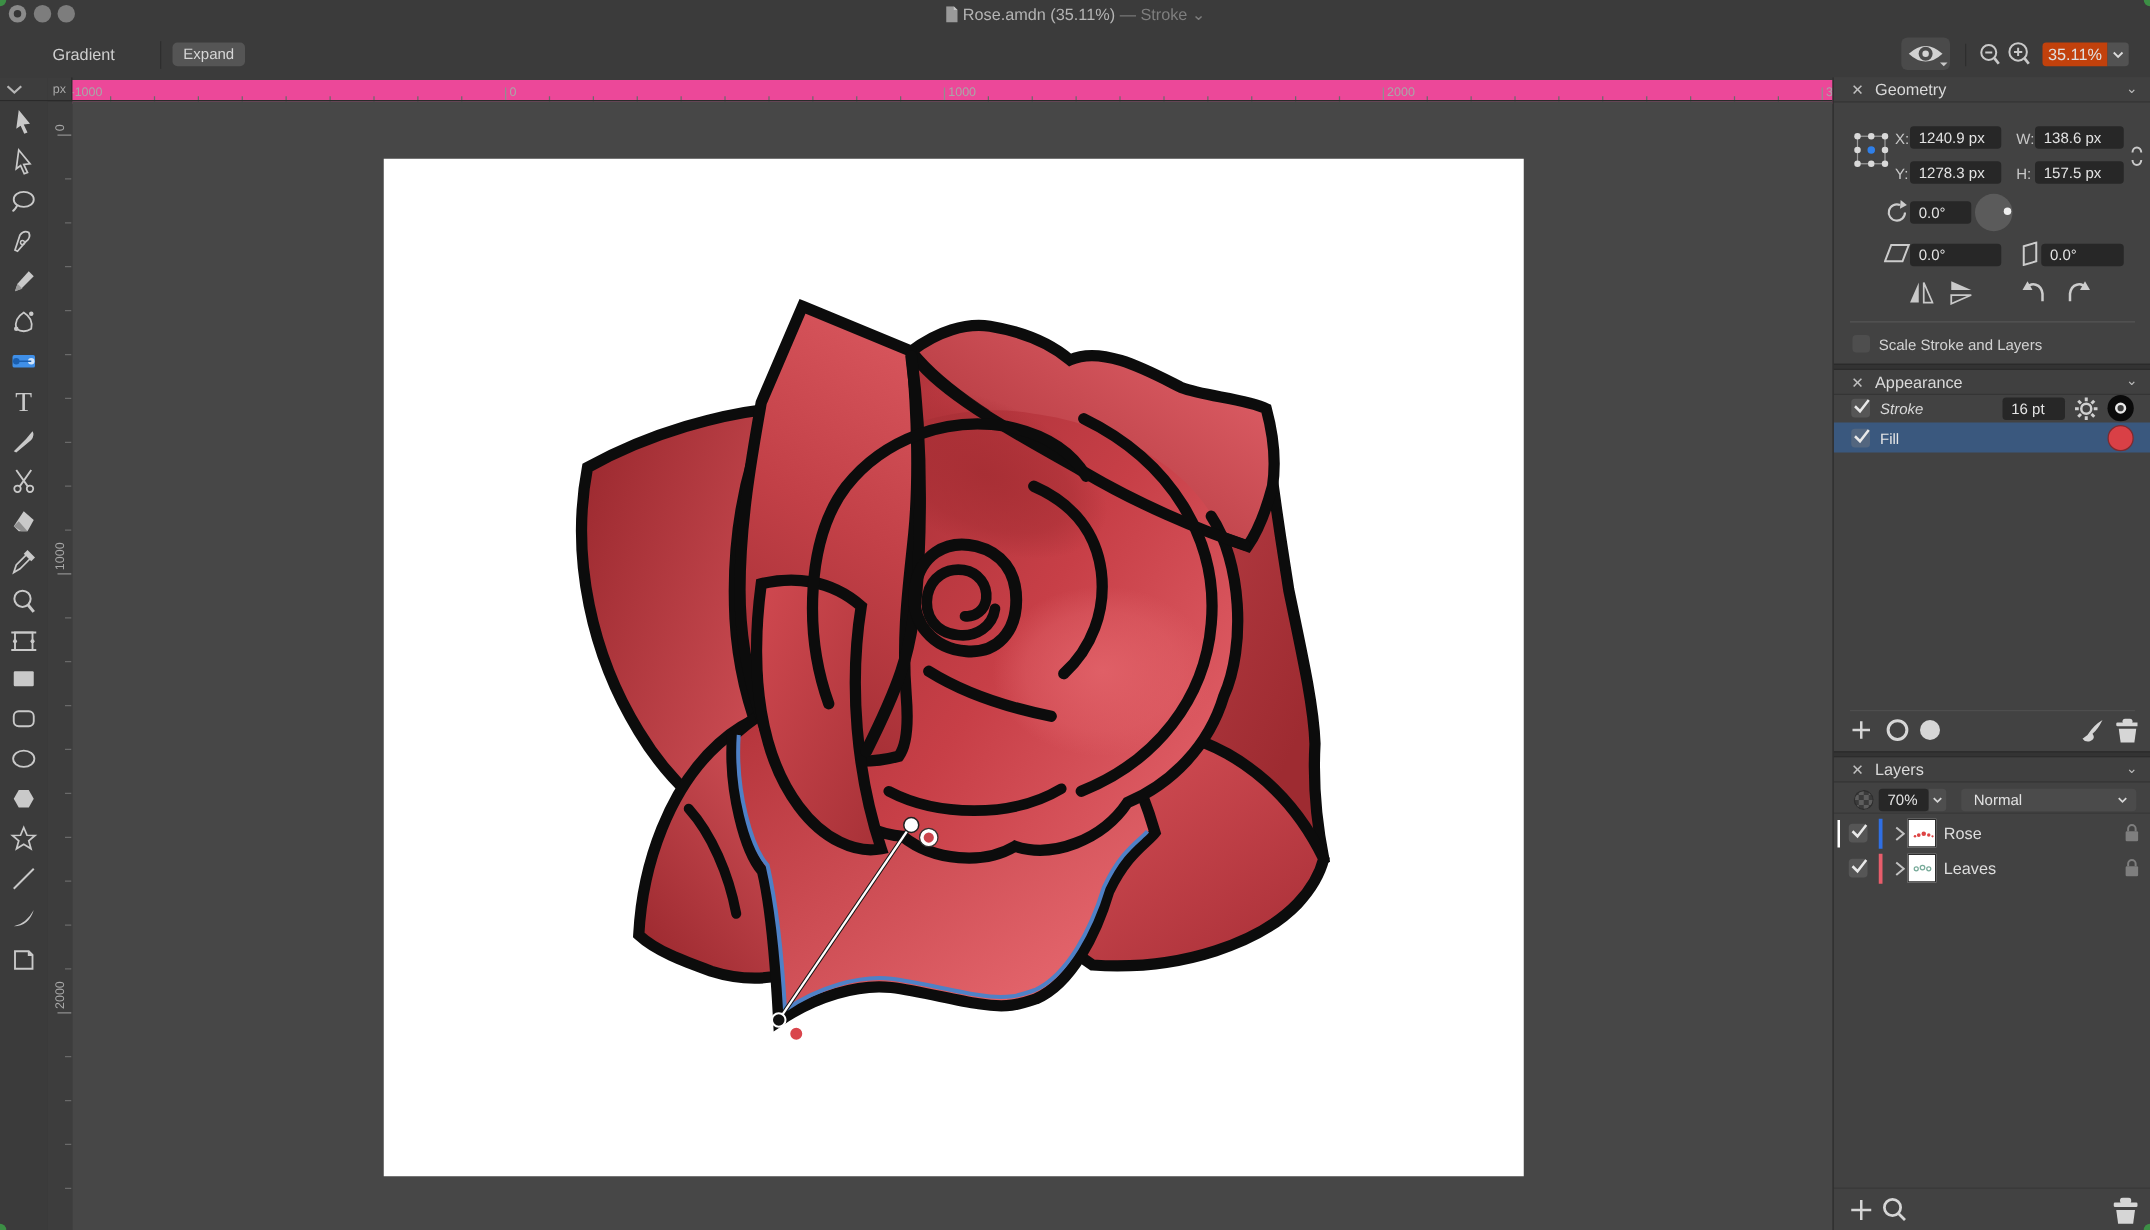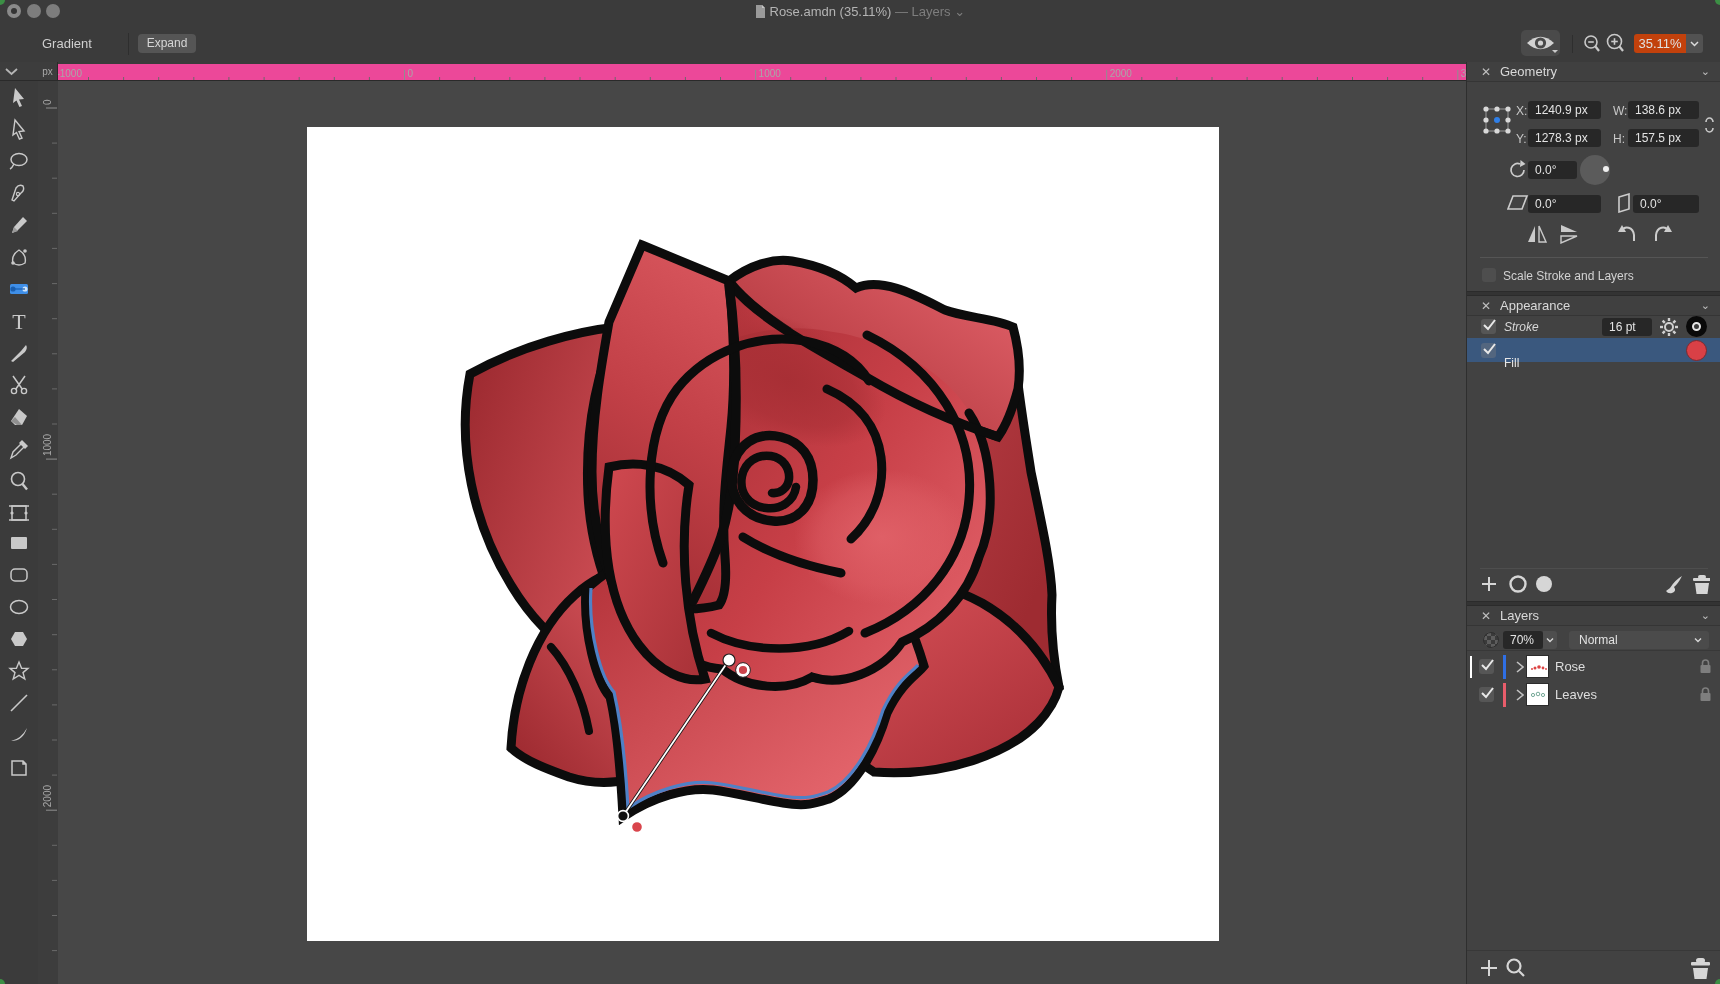--- a/index.html
+++ b/index.html
@@ -28,21 +28,21 @@
 </head>
 <body>
 <div id="titlebar" style="position:absolute;left:0;top:0;width:1720px;height:28px;">
  <div class="tl" style="left:7px;"></div>
  <div class="tl" style="left:27px;background:#7d7d7d;"></div>
  <div class="tl" style="left:46px;background:#7d7d7d;"></div>
  <div style="position:absolute;left:11px;top:8px;width:6px;height:6px;border-radius:50%;background:#353535;"></div>
  <div id="title"><svg width="11" height="13" viewBox="0 0 11 13" style="display:inline-block;vertical-align:-2px;">
         <path d="M1 0 h6 l3 3 v10 h-9 z" fill="#9a9a9a"></path>
         <path d="M7 0 l3 3 h-3 z" fill="#c4c4c4"></path>
-      </svg> Rose.amdn (35.11%) <span class="dim">— Layers ⌄</span></div>
+      </svg> Rose.amdn (35.11%) <span class="dim">— Stroke ⌄</span></div>
 </div>
 <div id="toolbar" style="position:absolute;left:0;top:28px;width:1720px;height:34px;">
  <div class="tbtxt" style="left:42px;top:8px;">Gradient</div>
  <div class="vsep" style="left:128px;top:5px;height:22px;"></div>
  <div style="position:absolute;left:138px;top:6px;width:58px;height:19px;background:#555555;border-radius:4px;color:#d6d6d6;font-size:12px;text-align:center;line-height:19px;">Expand</div>
  <div style="position:absolute;left:1521px;top:2px;width:39px;height:26px;background:#4a4a4a;border-radius:5px;"></div>
  <svg class="abs" style="left:1525px;top:5px;" width="31" height="20" viewBox="0 0 31 20">
    <path d="M2 10 Q15.5 -2.5 29 10 Q15.5 22.5 2 10 Z" fill="#d2d2d2"></path>
    <circle cx="15.5" cy="10" r="5.6" fill="#4a4a4a"></circle>
    <circle cx="15.5" cy="10" r="2.6" fill="#d2d2d2"></circle>
@@ -422,21 +422,21 @@
           <line x1="14.2" y1="5.8" x2="16.4" y2="3.6"></line>
         </g>
       </svg>
       <div style="position:absolute;left:219px;top:0px;width:21px;height:21px;border-radius:50%;background:#0a0a0a;"></div>
       <div style="position:absolute;left:225px;top:6px;width:9px;height:9px;border-radius:50%;background:#3c3c3c;border:2px solid #e8e8e8;box-sizing:border-box;"></div>
       <div style="position:absolute;left:0;top:22px;width:253px;height:24px;background:#3a587e;"></div>
       <div style="position:absolute;left:14px;top:27px;width:15px;height:15px;background:#53667f;border-radius:3px;"></div>
       <svg style="position:absolute;left:14px;top:25px;" width="17" height="17">
         <path d="M3 8 l4 4 L14 3" fill="none" stroke="#e8e8e8" stroke-width="2"></path>
       </svg>
-      <div class="lbl" style="left:37px;top:28px;color:#e6e6e6;margin-top:12px;">Fill</div>
+      <div class="lbl" style="left:37px;top:28px;color:#e6e6e6;">Fill</div>
       <div style="position:absolute;left:219px;top:24px;width:21px;height:21px;border-radius:50%;background:#d94046;border:1px solid #7e2a2e;"></div>
       <div style="position:absolute;left:13px;top:252px;width:228px;height:1px;background:#4e4e4e;"></div>
       <svg style="position:absolute;left:13px;top:258px;" width="230" height="22">
         <path d="M9 3 L9 17 M2 10 L16 10" stroke="#d6d6d6" stroke-width="2"></path>
         <circle cx="38" cy="10" r="7.5" fill="none" stroke="#d6d6d6" stroke-width="2.4"></circle>
         <circle cx="64" cy="10" r="8" fill="#d6d6d6"></circle>
         <path d="M190 14 q5 -8 12 -12 q-4 8 -8 11 q3 4 -2 6 q-4 1 -6 -2 z" fill="#d6d6d6"></path>
         <g fill="#d6d6d6">
           <rect x="218" y="1" width="8" height="4" rx="2"></rect>
           <rect x="213" y="4" width="18" height="3" rx="1"></rect>

